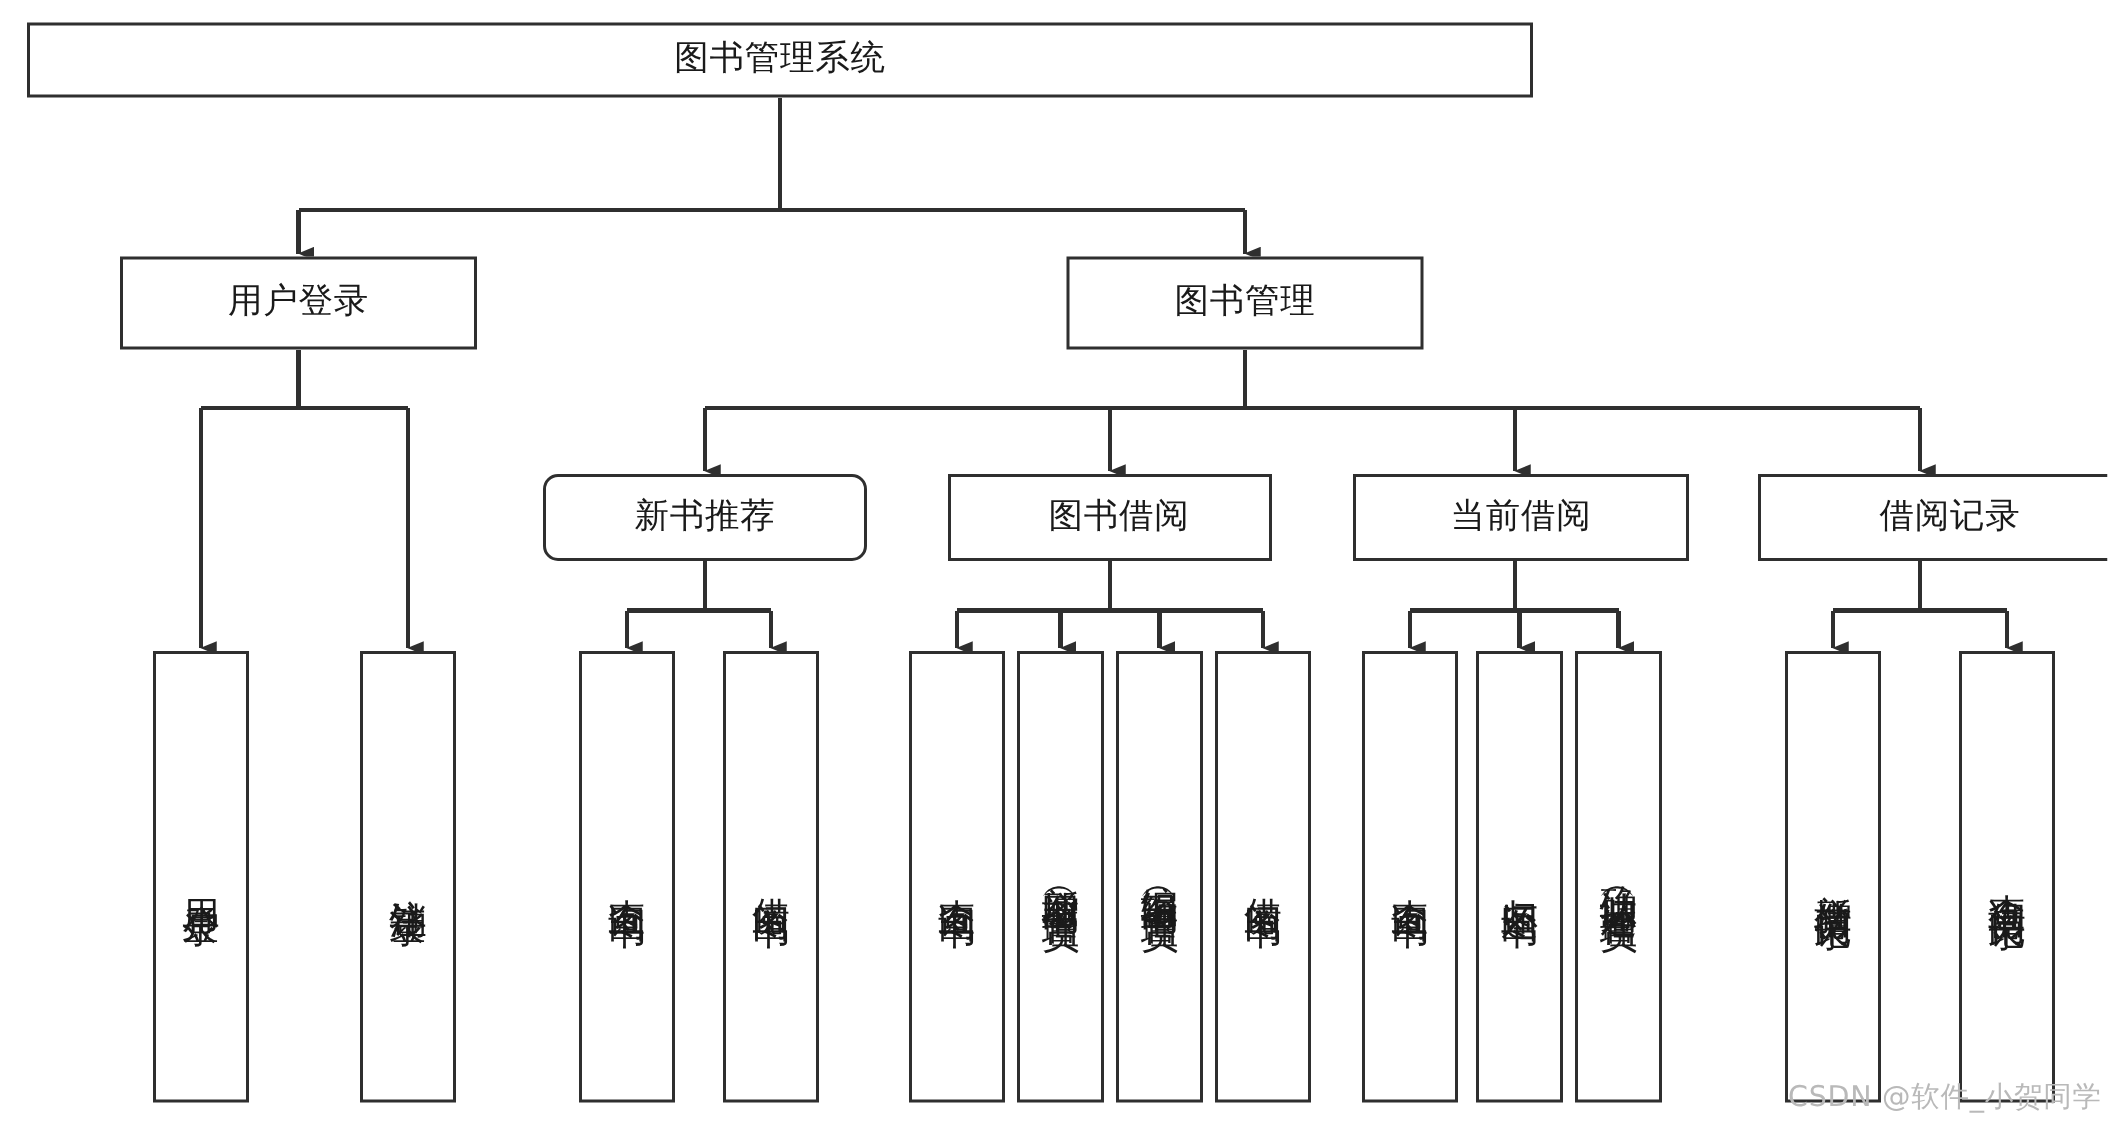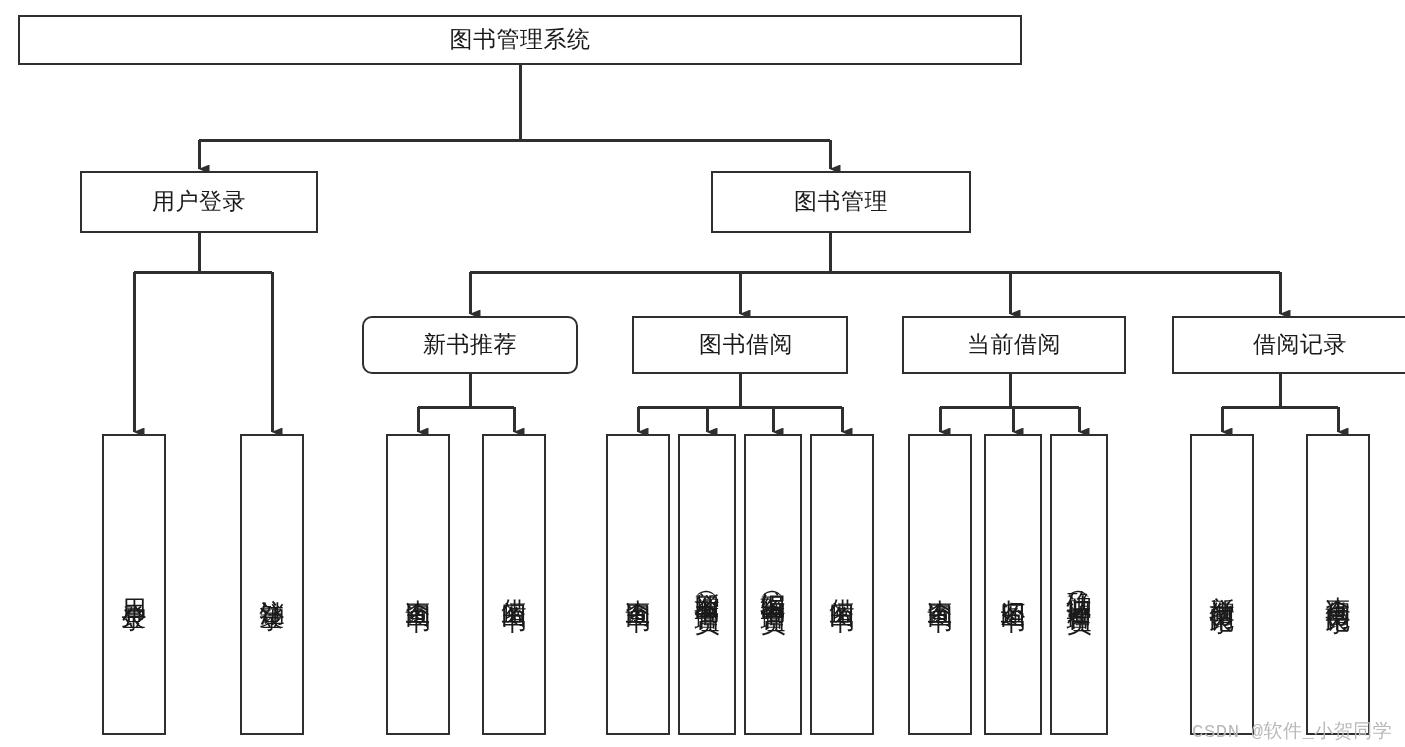--- a/index.html
+++ b/index.html
@@ -118,21 +118,21 @@
       </g>
   </svg>
 
   <div id="nodes-layer">
       <div class="node horiz root" style="left: 18px; top: 15px; width: 1004px; height: 50px;">
         <span class="label">图书管理系统</span>
       </div>
       <div class="node horiz" style="left: 80px; top: 171px; width: 238px; height: 62px;">
         <span class="label">用户登录</span>
       </div>
-      <div class="node horiz" style="left: 711px; top: 171px; width: 260px; height: 62px;">
+      <div class="node horiz" style="left: 711px; top: 171px; width: 238px; height: 62px;">
         <span class="label">图书管理</span>
       </div>
       <div class="node horiz" style="left: 362px; top: 316px; width: 216px; height: 58px; border-radius: 10px;">
         <span class="label">新书推荐</span>
       </div>
       <div class="node horiz" style="left: 632px; top: 316px; width: 216px; height: 58px; padding-left: 12px;">
         <span class="label">图书借阅</span>
       </div>
       <div class="node horiz" style="left: 902px; top: 316px; width: 224px; height: 58px;">
         <span class="label">当前借阅</span>
@@ -174,15 +174,15 @@
         <span class="label">确认归还（管理员）</span>
       </div>
       <div class="node vert" style="left: 1190px; top: 434px; width: 64px; height: 301px;">
         <span class="label">新增借阅记录</span>
       </div>
       <div class="node vert" style="left: 1306px; top: 434px; width: 64px; height: 301px;">
         <span class="label">查询借阅记录</span>
       </div>
     </div>
 
-  <div class="watermark" style="left: 1192px; top: 718px; color: rgb(185, 185, 185); font-family: Liberation Mono, monospace;">CSDN @软件_小贺同学</div>
+  <div class="watermark" style="left: 1192px; top: 718px; color: rgb(185, 185, 185);">CSDN @软件_小贺同学</div>
 
 </div>
 
 </body></html>

